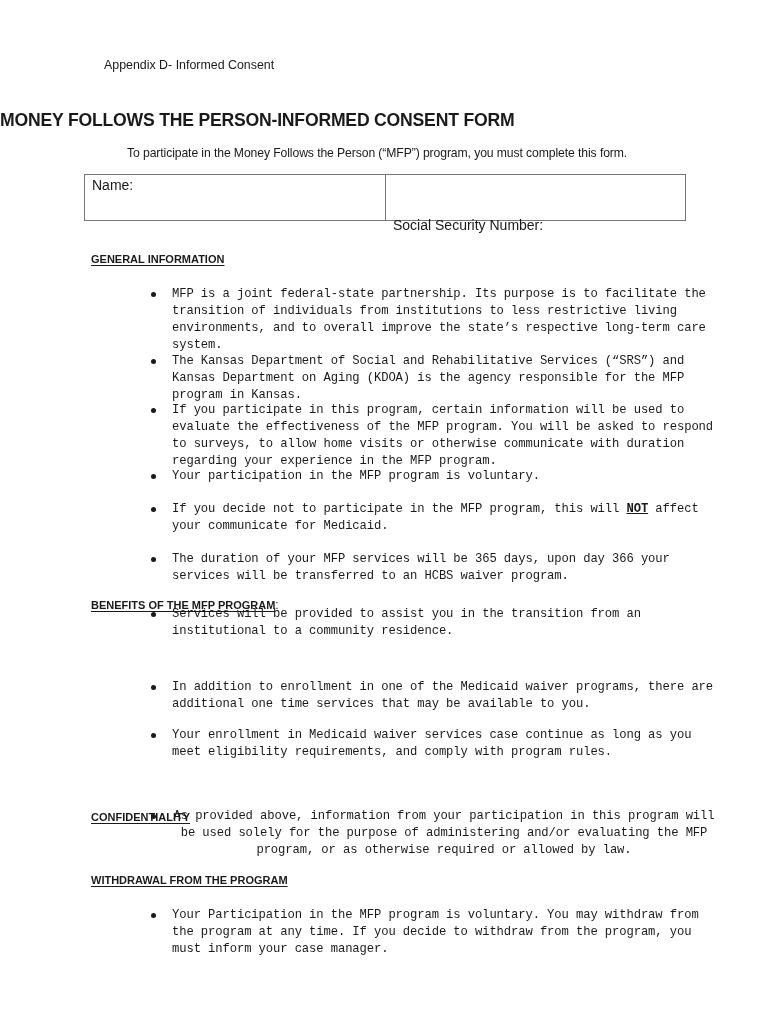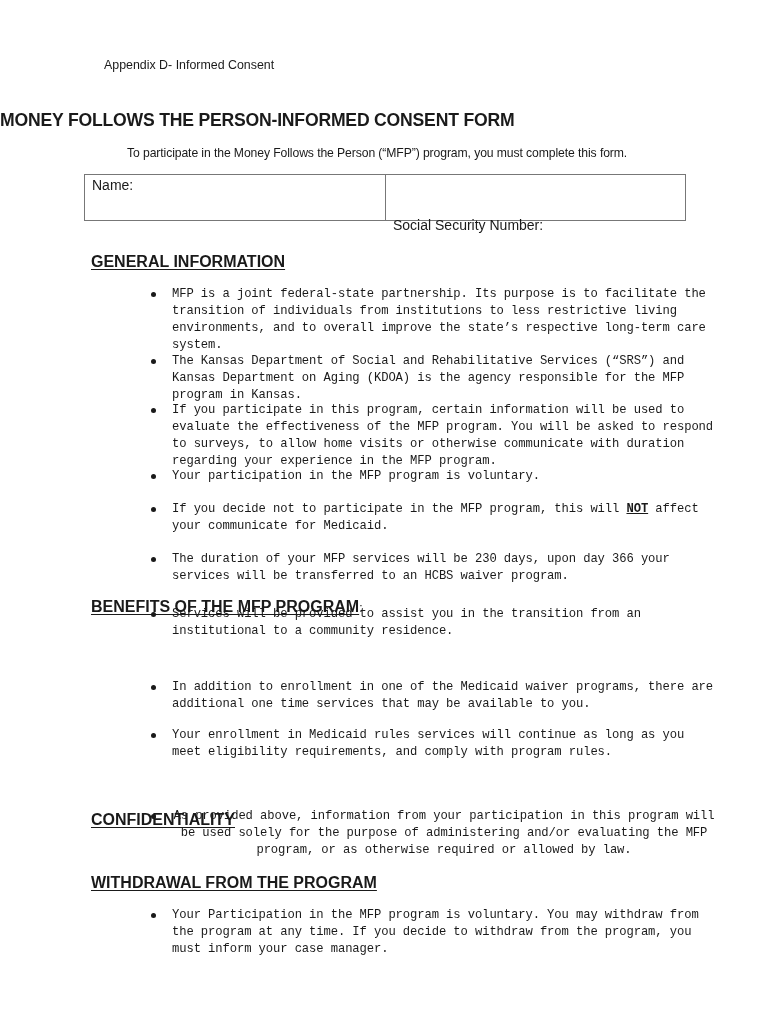--- a/index.html
+++ b/index.html
@@ -7,21 +7,21 @@
          font-family: "Liberation Sans", "DejaVu Sans", sans-serif; color: #1a1a1a; }
   .abs { position: absolute; }
   .txt { font-size: 12.2px; line-height: 17px; letter-spacing: -0.1px; margin-left: 36px; }
   .appendix { left: 91px; top: 58px; font-size: 12.4px; margin-left: 13px; }
   .title { left: 0; width: 770px; top: 110px; text-align: left; font-size: 17.6px; font-weight: bold; letter-spacing: -0.2px; }
   .intro { left: 91px; top: 145px; }
   .form-table { left: 84px; top: 174px; width: 602px; height: 47px; border: 1px solid #777; display: flex; box-sizing: border-box; }
   .cell { height: 100%; box-sizing: border-box; padding: 2px 7px; font-size: 14px; line-height: 17px; }
   .cell.left { width: 301px; border-right: 1px solid #777; }
   .cell.right { flex: 1; margin-top: 40px; }
-  .heading { left: 91px; font-size: 16px; font-weight: bold; text-decoration: underline; text-decoration-thickness: 1px; text-underline-offset: 2px; }
+  .heading { left: 91px; font-size: 11px; font-weight: bold; text-decoration: underline; text-decoration-thickness: 1px; text-underline-offset: 2px; }
   .bullet { left: 115px; width: 565px; font-family: Liberation Mono, monospace; }
   .bullet .dot { position: absolute; left: 0; top: 6px; width: 5px; height: 5px; border-radius: 50%; background: #1a1a1a; }
   .bullet .body { margin-left: 21px; }
   .strong-u { font-weight: bold; text-decoration: underline; text-align: center; }
 </style>
 </head>
 <body>
 
 <div class="abs appendix">Appendix D- Informed Consent</div>
 <div class="abs title">MONEY FOLLOWS THE PERSON-INFORMED CONSENT FORM</div>
@@ -53,38 +53,38 @@
 <div class="abs txt bullet" style="top:468px;">
   <span class="dot"></span>
   <div class="body">Your participation in the MFP program is voluntary.</div>
 </div>
 <div class="abs txt bullet" style="top:501px;">
   <span class="dot"></span>
   <div class="body"><span>If you decide not to participate in the MFP program, this will </span><span class="strong-u">NOT</span><span> affect your communicate for Medicaid.</span></div>
 </div>
 <div class="abs txt bullet" style="top:551px;">
   <span class="dot"></span>
-  <div class="body">The duration of your MFP services will be 230 days, upon day 366 your services will be transferred to an HCBS waiver program.</div>
+  <div class="body">The duration of your MFP services will be 365 days, upon day 366 your services will be transferred to an HCBS waiver program.</div>
 </div>
 
 <div class="abs" style="left:91px; top:598px; font-size:12.2px;">
   <span class="heading" style="position:static;">BENEFITS OF THE MFP PROGRAM</span><span>:</span>
 </div>
 
 <div class="abs txt bullet" style="top:606px;">
   <span class="dot"></span>
   <div class="body">Services will be provided to assist you in the transition from an institutional to a community residence.</div>
 </div>
 <div class="abs txt bullet" style="top:679px;">
   <span class="dot"></span>
   <div class="body">In addition to enrollment in one of the Medicaid waiver programs, there are additional one time services that may be available to you.</div>
 </div>
 <div class="abs txt bullet" style="top:727px;">
   <span class="dot"></span>
-  <div class="body">Your enrollment in Medicaid rules services will continue as long as you meet eligibility requirements, and comply with program rules.</div>
+  <div class="body">Your enrollment in Medicaid waiver services case continue as long as you meet eligibility requirements, and comply with program rules.</div>
 </div>
 
 <div class="abs heading" style="top:811px;">CONFIDENTIALITY</div>
 
 <div class="abs txt bullet" style="top:808px;text-align:center;">
   <span class="dot"></span>
   <div class="body">As provided above, information from your participation in this program will be used solely for the purpose of administering and/or evaluating the MFP program, or as otherwise required or allowed by law.</div>
 </div>
 
 <div class="abs heading" style="top:874px;">WITHDRAWAL FROM THE PROGRAM</div>

